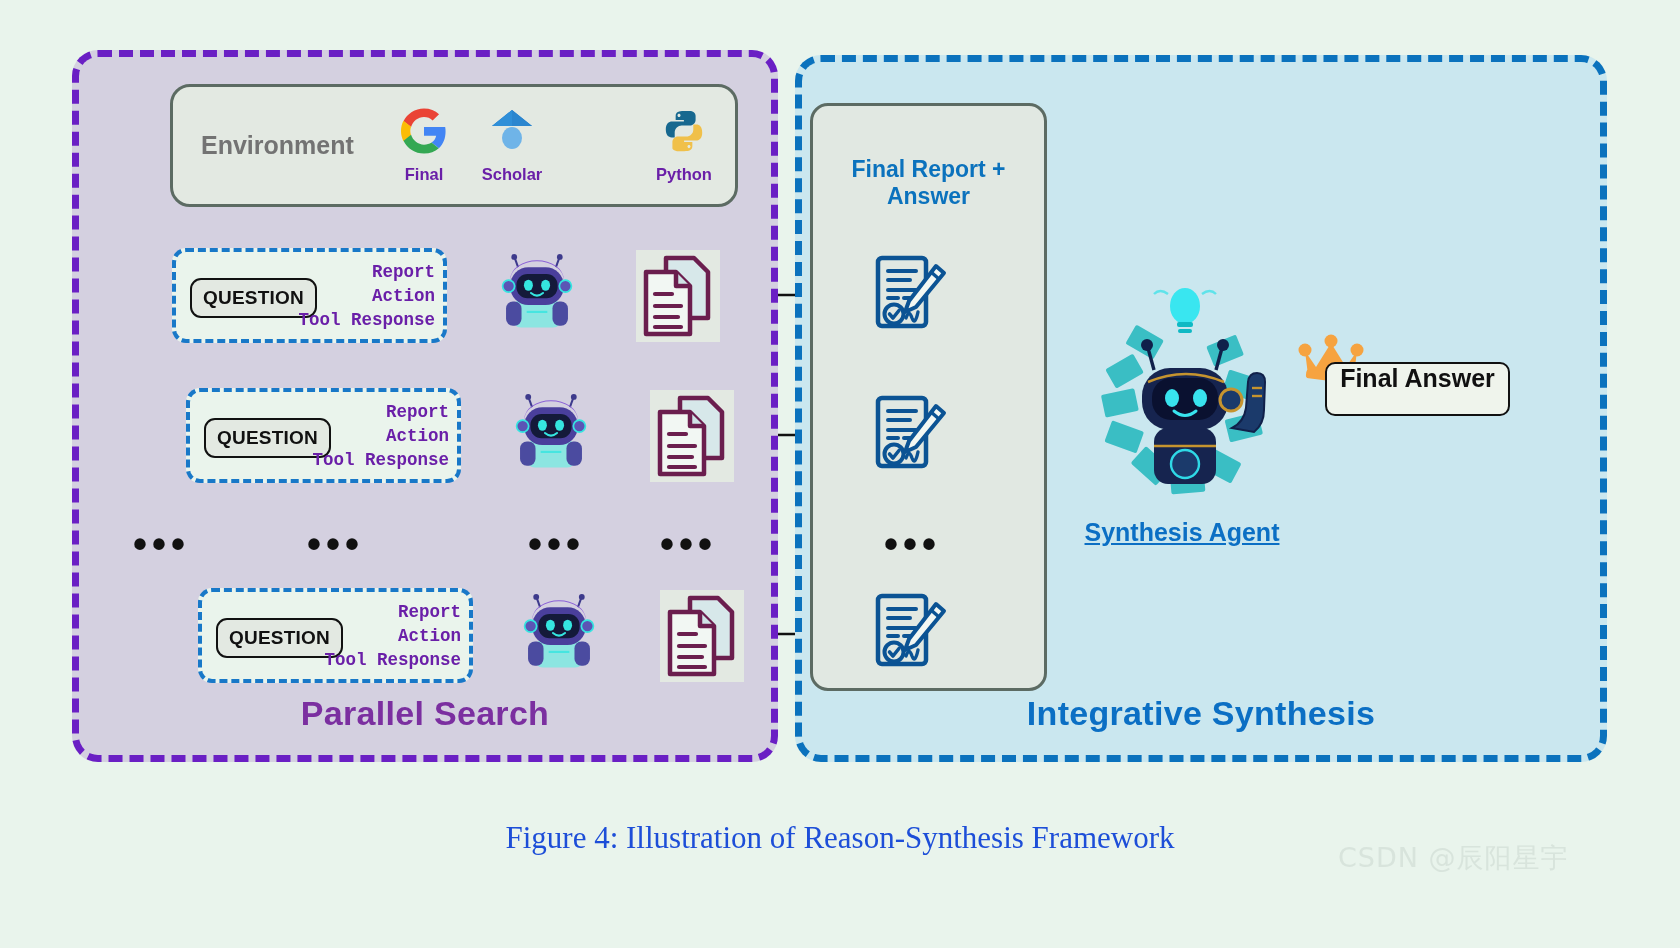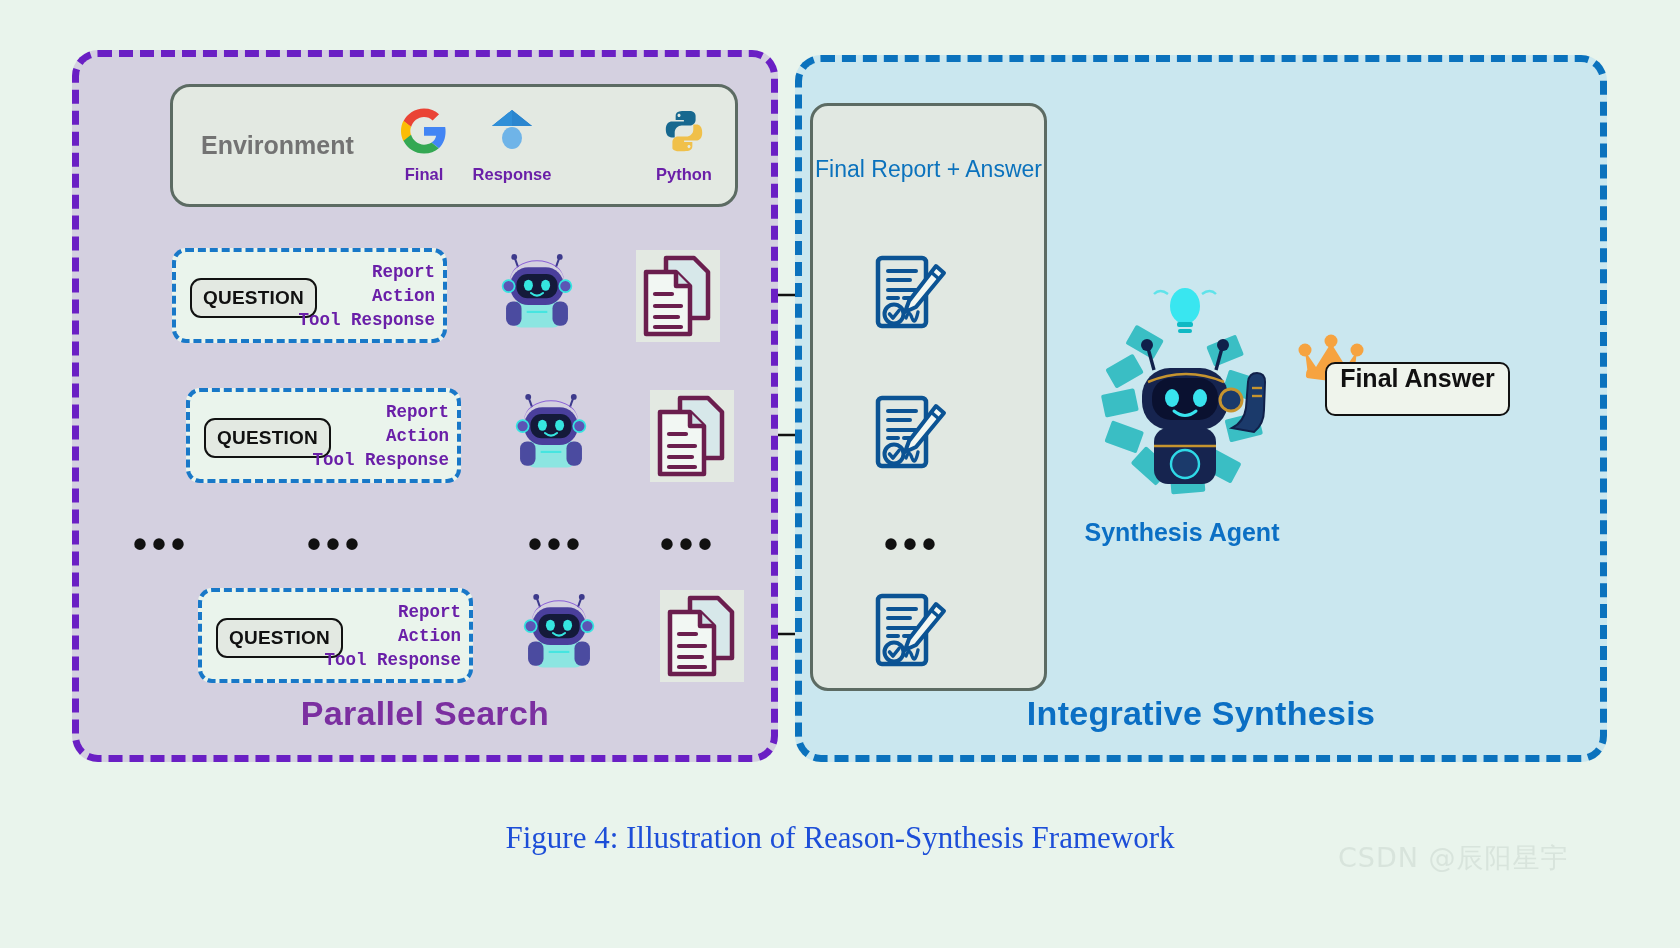--- a/index.html
+++ b/index.html
@@ -79,25 +79,25 @@
     position:absolute;font-size:40px;font-weight:bold;color:#111;
     letter-spacing:5px;line-height:1;
   }
   #final-report-card{
     left:810px;top:103px;width:237px;height:588px;
     background:#e1e8e2;border:3px solid #5c6b63;border-radius:18px;
     box-sizing:border-box;
   }
   #final-report-label{
     position:absolute;left:0;top:50px;width:100%;text-align:center;
-    font-size:23px;font-weight:normal;color:#0b72bd;
+    font-size:23px;font-weight:bold;color:#0b72bd;
   }
   #synthesis-agent-label{
     position:absolute;left:1064px;top:518px;width:236px;text-align:center;
-    font-size:25px;font-weight:bold;color:#0b6fc4;
+    font-size:25px;font-weight:bold;color:#0b6fc4;text-decoration:underline;
   }
   #final-answer-box{
     position:absolute;left:1325px;top:362px;width:185px;height:54px;
     background:#eff4ec;border:2.5px solid #111;border-radius:10px;
     display:flex;justify-content:center;
     font-size:25px;font-weight:bold;color:#111;box-sizing:border-box;
   }
   #crown{position:absolute;left:1298px;top:333px;width:66px;height:52px;}
 
   #figure-caption{
@@ -175,21 +175,21 @@
       <div class="glyph">
         <svg width="48" height="48" viewBox="0 0 48 48">
           <path fill="#1a73c8" d="M24 3 4 19h40z"></path>
           <path fill="#2f8fd8" d="M24 3v16H4z"></path>
           <path fill="#3f93d8" d="M24 19 4 19l20 16 20-16z" opacity="0"></path>
           <ellipse cx="24" cy="31" rx="10" ry="11" fill="#6fb4e8"></ellipse>
           <path fill="#1a73c8" d="M24 19 4 19 24 3l20 16z" opacity="0"></path>
           <path fill="#2b86cf" d="M24 19 44 19 24 3z"></path>
         </svg>
       </div>
-      <div class="tool-label">Response</div>
+      <div class="tool-label">Scholar</div>
     </div>
 
 
     <div class="tool" style="left:468px;">
       <div class="glyph">
         <svg width="46" height="46" viewBox="0 0 48 48">
           <path fill="#17688f" d="M23.6 3c-4.6 0-8.3 1-8.3 5.1v4.4h8.6v1.6H11.6c-3.5 0-6.6 2.3-6.6 8.2s2.6 8.4 6.1 8.4h3.2v-5.3c0-3.9 3.4-7.1 7.3-7.1h8.6c3.3 0 5.9-2.7 5.9-6V8.1C36.1 5 33.2 3 29.9 3h-6.3zm-4.8 3.1c.9 0 1.6.7 1.6 1.6s-.7 1.6-1.6 1.6-1.6-.7-1.6-1.6.7-1.6 1.6-1.6z"></path>
           <path fill="#f0c04a" d="M24.4 45c4.6 0 8.3-1 8.3-5.1v-4.4h-8.6v-1.6h12.3c3.5 0 6.6-2.3 6.6-8.2s-2.6-8.4-6.1-8.4h-3.2v5.3c0 3.9-3.4 7.1-7.3 7.1h-8.6c-3.3 0-5.9 2.7-5.9 6v6.2C11.9 43 14.8 45 18.1 45h6.3zm4.8-3.1c-.9 0-1.6-.7-1.6-1.6s.7-1.6 1.6-1.6 1.6.7 1.6 1.6-.7 1.6-1.6 1.6z"></path>
         </svg>
       </div>

